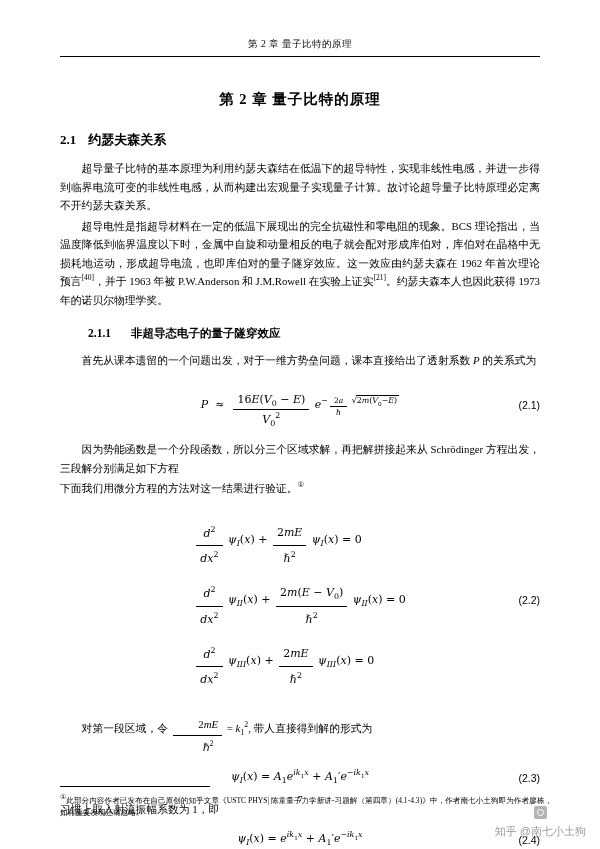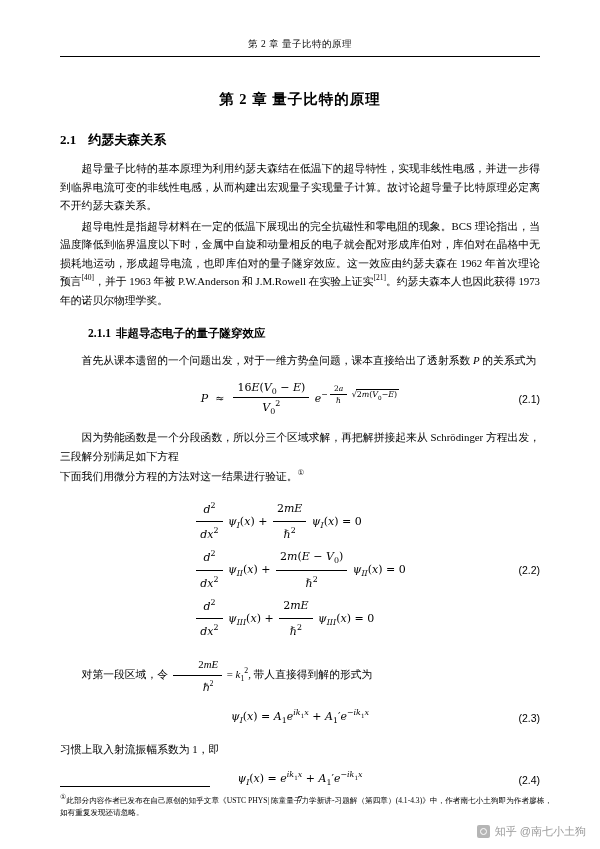--- a/index.html
+++ b/index.html
@@ -58,21 +58,21 @@
     font-weight: bold;
     margin: 0 0 10px 0;
   }
   h2.section .num { margin-right: 12px; }
   h3.subsection {
     font-size: 11.5px;
     font-weight: bold;
     margin: 16px 0 10px 0;
     padding-left: 28px;
   }
-  h3.subsection .num { margin-right: 5px; }
+  h3.subsection .num { margin-right: 20px; }
   p.body {
     font-size: 10.8px;
     line-height: 1.72;
     margin: 0 0 2px 0;
     text-align: justify;
     text-justify: inter-ideograph;
     text-indent: 2em;
   }
   p.body.noindent { text-indent: 0; }
   sup.ref { font-size: 7.5px; vertical-align: super; }
@@ -100,20 +100,21 @@
   .frac {
     display: inline-block;
     vertical-align: middle;
     text-align: center;
     margin: 0 2px;
   }
   .frac .num-line {
     display: block;
     border-bottom: 0.9px solid #000;
     padding: 0 4px 1px 4px;
+    margin-top: 12px;
   }
   .frac .den-line {
     display: block;
     padding: 1px 4px 0 4px;
   }
   .sup { font-size: 0.72em; vertical-align: super; }
   .sub { font-size: 0.72em; vertical-align: sub; }
   .sqrt {
     display: inline-block;
     border-top: 0.9px solid #000;
@@ -156,20 +157,21 @@
   .watermark {
     position: absolute;
     right: 14px;
     bottom: 10px;
     display: flex;
     align-items: center;
     gap: 5px;
     color: #9a9a9a;
     font-family: "Liberation Sans", sans-serif;
     font-size: 11px;
+    flex-direction: column;
   }
   .watermark .logo {
     width: 13px; height: 13px;
     border-radius: 2px;
     background: #b5b5b5;
     display: inline-block;
     position: relative;
   }
   .watermark .logo::after {
     content: "";

